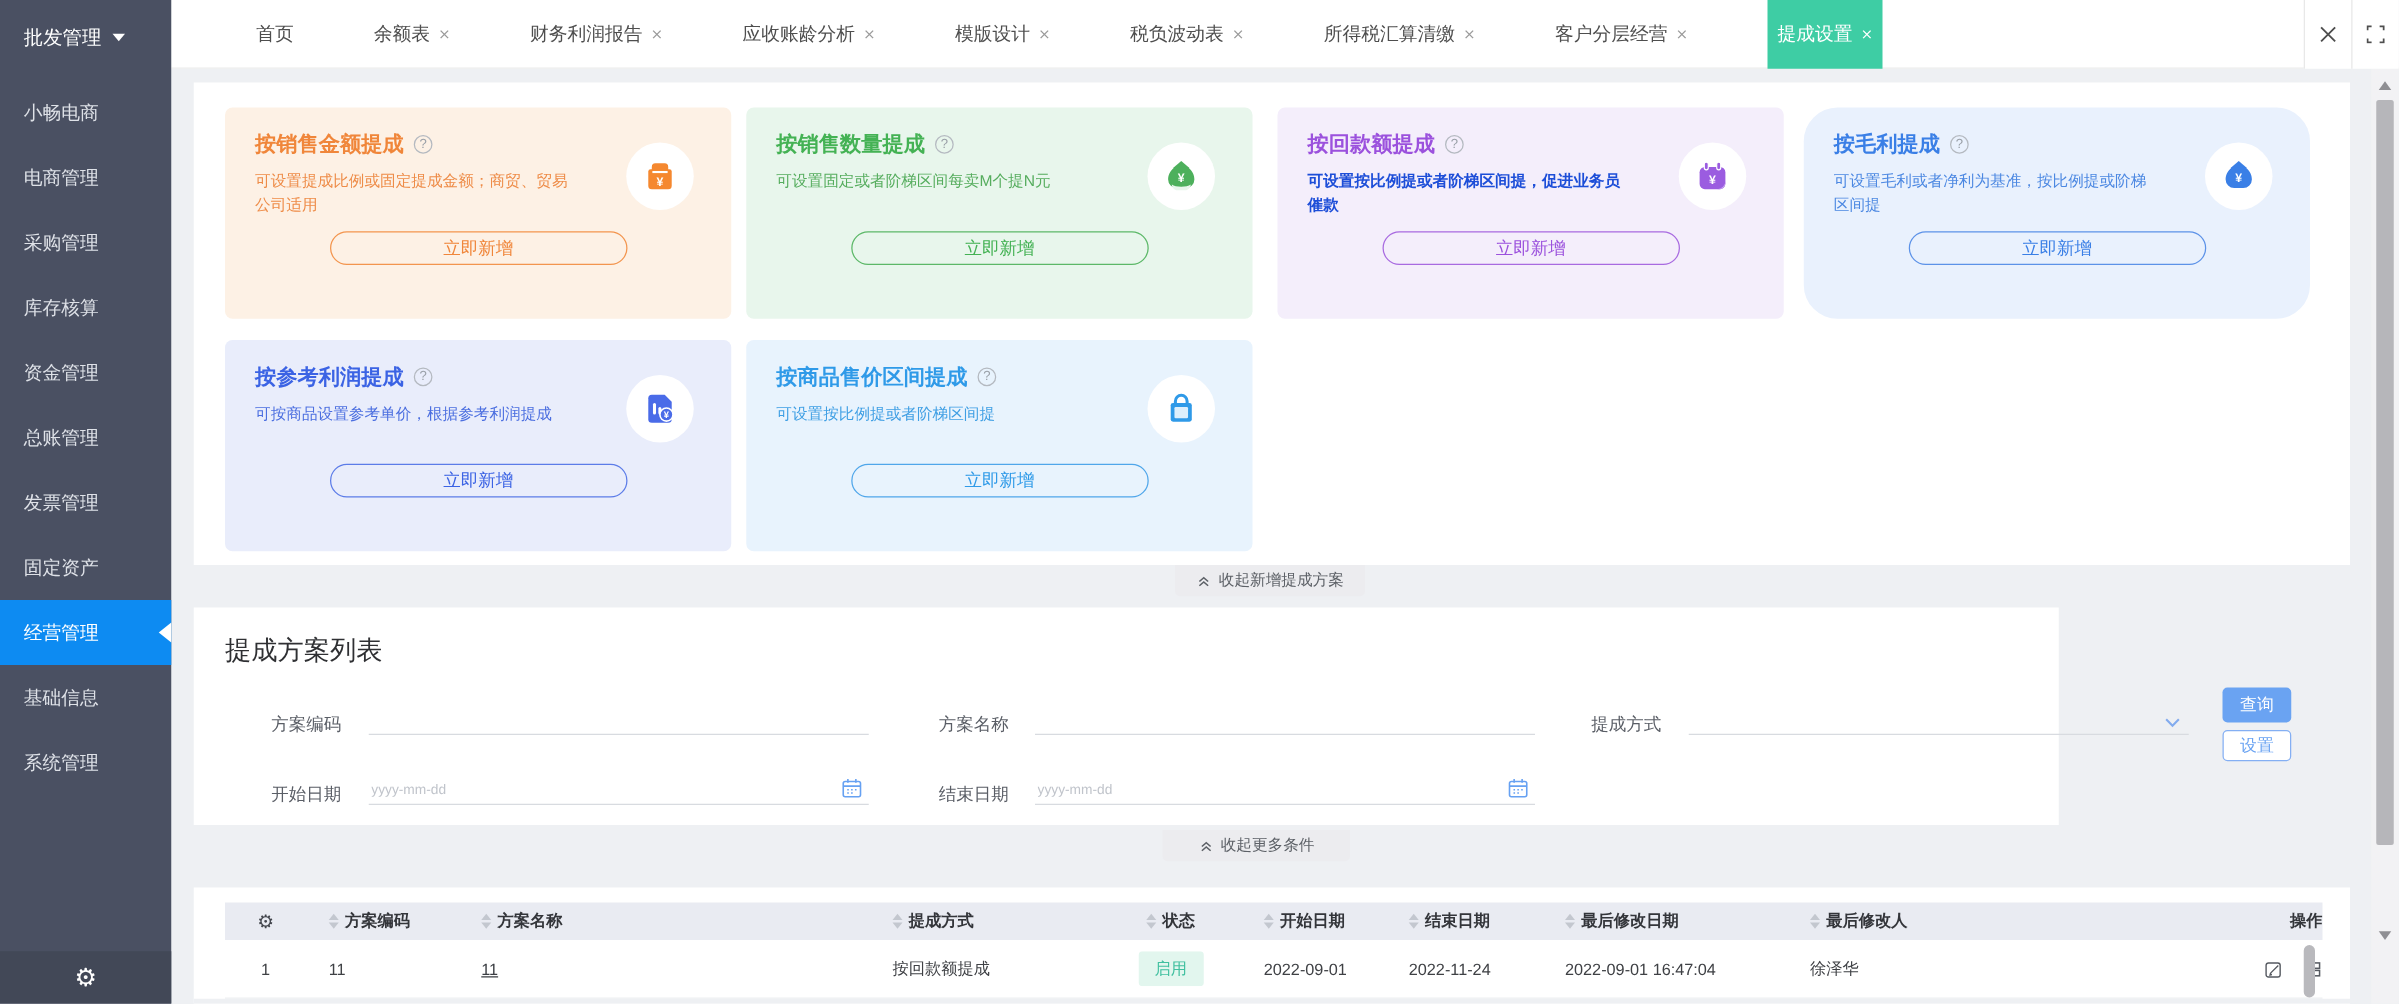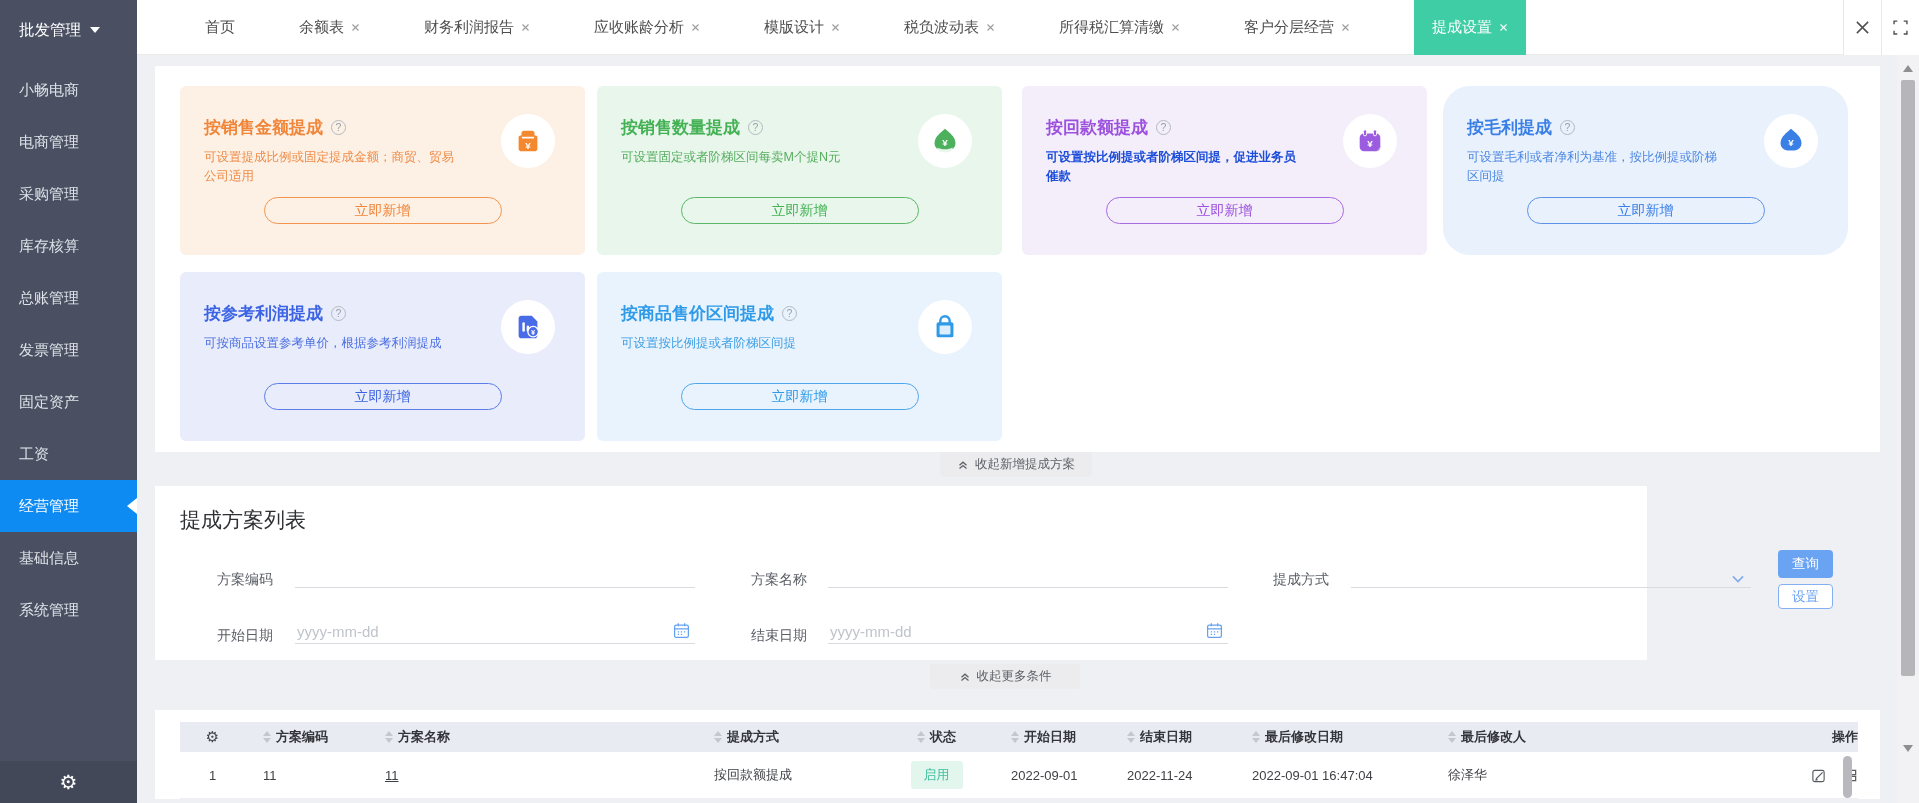--- a/index.html
+++ b/index.html
@@ -14,33 +14,33 @@
   .sb-item { position:relative; height:52px; display:flex; align-items:center; padding-left:19px; color:#dfe2e8; font-size:15px; cursor:pointer; }
   .sb-item.active { background:#0d8bf2; color:#fff; }
   .sb-item.active::after { content:""; position:absolute; right:0; top:50%; transform:translateY(-50%); border:8px solid transparent; border-right:10px solid #fff; border-left:0; }
   .sb-footer { position:absolute; bottom:0; left:0; width:137px; height:42px; background:#424857; display:flex; align-items:center; justify-content:center; }
   .sb-gear { color:#fff; font-size:20px; cursor:pointer; font-family:"DejaVu Sans",sans-serif; }
 
   
   .topbar { position:absolute; left:137px; top:0; right:0; height:55px; background:#fff; border-bottom:1px solid #ebebeb; display:flex; align-items:center; padding-left:37px; z-index:4; }
   .tab { display:flex; align-items:center; gap:7px; height:55px; margin-right:33px; font-size:15px; color:#4e4e4e; cursor:pointer; white-space:nowrap;margin-left:31px; }
   .tab svg { display:block; }
-  .tab.active { background:#3ecda4; color:#fff; padding:0 18px; margin-right:0; }
+  .tab.active { background:#3ecda4; color:#fff; padding:0 8px; margin-right:0; }
   .tb-controls { position:absolute; right:0; top:0; height:55px; display:flex; }
   .tb-btn { width:38px; height:55px; border-left:1px solid #e8e8e8; display:flex; align-items:center; justify-content:center; cursor:pointer; background:#fff; }
 
   
   .panel { position:absolute; background:#fff; }
   .panel-cards  { left:155px; top:66px;  width:1725px; height:386px; }
   .panel-filter { left:155px; top:462px; width:1492px; height:174px;margin-top:24px; }
   .panel-table  { left:155px; top:710px; width:1725px; height:93px; overflow:hidden; }
 
   
   .card { position:absolute; width:405px; height:169px; border-radius:6px; padding:0 24px; }
-  .card .ttl { margin-top:30px; font-size:17px; font-weight:bold; display:flex; align-items:center; gap:8px; }
+  .card .ttl { margin-top:18px; font-size:17px; font-weight:bold; display:flex; align-items:center; gap:8px; }
   .card .dsc { margin-top:9px; font-size:12.5px; line-height:19px; width:258px; min-height:38px; }
   .card .btn { display:block; margin:11px auto 0; width:238px; height:27px; border-radius:14px; background:transparent; font-size:14px; text-align:center; line-height:25px; cursor:pointer; }
   .help { width:15px; height:15px; border-radius:50%; border:1px solid #b4b9c0; color:#9aa0a8; font-size:10.5px; line-height:13px; text-align:center; font-weight:normal; cursor:pointer; flex:0 0 auto; }
   .icircle { position:absolute; top:28px; right:30px; width:54px; height:54px; border-radius:50%; background:#fff; display:flex; align-items:center; justify-content:center; }
   .r1 { top:20px; }  .r2 { top:206px; }
   .p1 { left:25px; } .p2 { left:442px; } .p3 { left:867px; } .p4 { left:1288px;border-radius:27px; }
   .card-orange { background:#fdf1e5; } .card-orange .ttl{color:#f0863a;} .card-orange .dsc{color:#ee8c48;} .card-orange .btn{border:1px solid #f3954e; color:#f0863a;}
   .card-green  { background:#e8f6ec; } .card-green  .ttl{color:#44b254;} .card-green  .dsc{color:#56ad5e;} .card-green  .btn{border:1px solid #5cb868; color:#44b254;}
   .card-purple { background:#f4eefb; } .card-purple .ttl{color:#9b51dd;} .card-purple .dsc{color:#1d4ed8;font-weight:bold;} .card-purple .btn{border:1px solid #a86ae0; color:#9b51dd;}
   .card-blue   { background:#e9f1fd; } .card-blue   .ttl{color:#3a7fe6;} .card-blue   .dsc{color:#4c88e2;} .card-blue   .btn{border:1px solid #5c92e8; color:#3a7fe6;}
@@ -48,21 +48,21 @@
   .card-sky    { background:#e8f3fd; } .card-sky    .ttl{color:#2f9ae8;} .card-sky    .dsc{color:#3f9fe4;} .card-sky    .btn{border:1px solid #4fa6ea; color:#2f9ae8;}
 
   
   .collapse-tab { position:absolute; height:25px; background:#ececef; border-radius:0 0 4px 4px; display:flex; align-items:center; justify-content:center; gap:6px; font-size:12.5px; color:#5d6167; cursor:pointer; }
   .ct1 { left:940px; top:452px; width:152px; }
   .ct2 { left:930px; top:664px; width:150px; }
 
   
   .sec-title { position:absolute; left:25px; top:20px; font-size:21px; color:#2f3033; font-weight:500; }
   .flt-label { position:absolute; font-size:14px; color:#5a5e66; }
-  .flt-input { position:absolute; height:24px; border:none; border-bottom:1px solid #d8dbe0; background:transparent; font-size:15px; color:#333; outline:none; padding:0 24px 0 2px; font-family:inherit; }
+  .flt-input { position:absolute; height:24px; border:none; border-bottom:1px solid #d8dbe0; background:transparent; font-size:11px; color:#333; outline:none; padding:0 24px 0 2px; font-family:inherit; }
   .flt-input::placeholder { color:#c0c4cb; }
   .flt-icon { position:absolute; cursor:pointer; }
   .btn-query { position:absolute; left:1623px; top:64px; width:55px; height:28px; background:#6aa3f2; color:#fff; border:none; border-radius:4px; font-size:13.5px; cursor:pointer; font-family:inherit; }
   .btn-settings { position:absolute; left:1623px; top:98px; width:55px; height:25px; background:#fff; color:#6aa3f2; border:1px solid #84aff3; border-radius:4px; font-size:13.5px; cursor:pointer; font-family:inherit; }
 
   
   .tbl { position:absolute; left:25px; top:12px; width:1678px; }
   .thead { display:flex; height:30px; background:#e9ebf2; align-items:center; font-size:13px; font-weight:bold; color:#33353a; }
   .trow  { display:flex; height:47px; align-items:center; font-size:13px; color:#3f4145; border-bottom:1px solid #edeff2; background:#fff; }
   .th,.td { display:flex; align-items:center; overflow:hidden; }
@@ -105,30 +105,30 @@
     <div class="sb-item">
         <span>电商管理</span>
       </div>
     <div class="sb-item">
         <span>采购管理</span>
       </div>
     <div class="sb-item">
         <span>库存核算</span>
       </div>
     <div class="sb-item">
+        <span>资金管理</span>
+      </div>
+    <div class="sb-item">
         <span>总账管理</span>
       </div>
     <div class="sb-item">
         <span>发票管理</span>
       </div>
     <div class="sb-item">
         <span>固定资产</span>
-      </div>
-    <div class="sb-item">
-        <span>工资</span>
       </div>
     <div class="sb-item active">
         <span>经营管理</span>
       </div>
     <div class="sb-item">
         <span>基础信息</span>
       </div>
     <div class="sb-item">
         <span>系统管理</span>
       </div>

